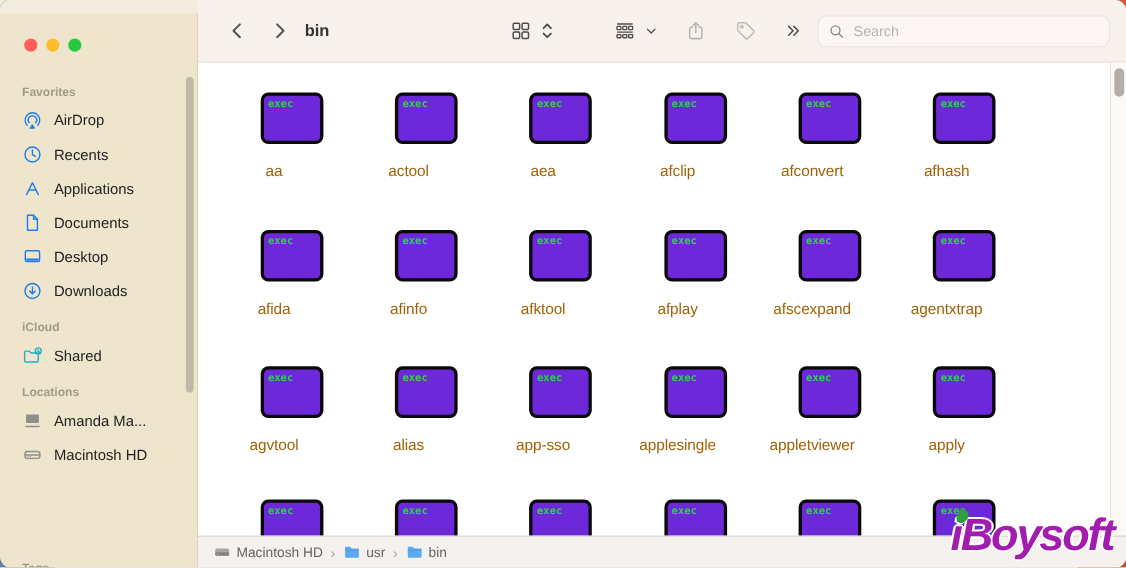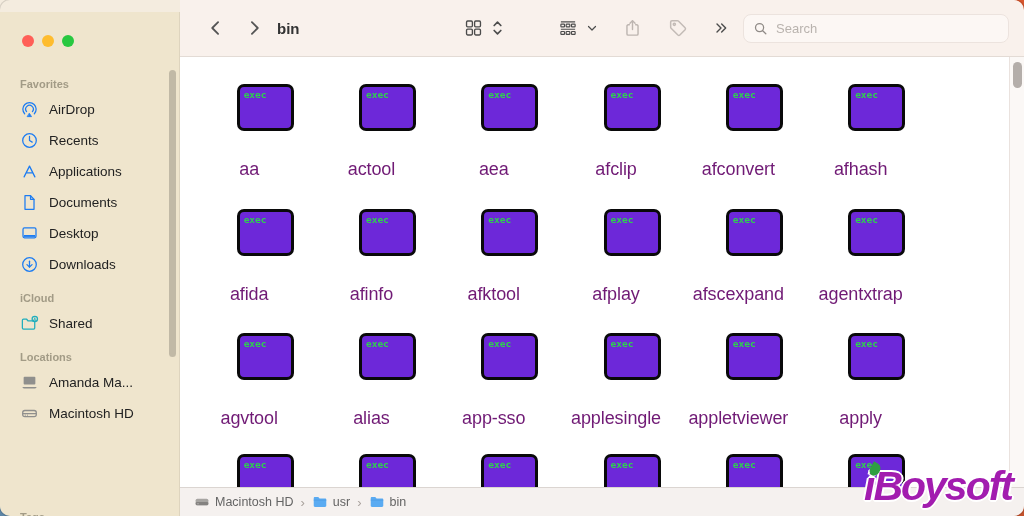--- a/index.html
+++ b/index.html
@@ -40,21 +40,21 @@
   
   .content{position:absolute;left:0;right:0;top:57px;bottom:29px;background:#fff;}
   .file-grid{position:absolute;left:8px;right:15px;top:0;bottom:0;overflow:hidden;}
   .frow{position:absolute;left:0;display:flex;}
   .row-0{top:27px}.row-1{top:152px}.row-2{top:276px}.row-partial{top:397px}
   .cell{width:122.3px;display:flex;flex-direction:column;align-items:center;}
   .exec-icon{width:57px;height:47px;box-sizing:border-box;background:#6d28d9;
     border:3px solid #09090a;border-radius:7px;margin-left:32px;}
   .exec-text{display:block;padding:2px 0 0 4px;font-family:"DejaVu Sans Mono",monospace;
     font-size:9.5px;font-weight:bold;}
-  .file-label{margin-top:28px;font-size:18px;color:#701a75;letter-spacing:-.1px;}
+  .file-label{margin-top:16px;font-size:14px;color:#a16207;letter-spacing:-.1px;}
   .vscroll{position:absolute;right:0;top:0;bottom:0;width:15px;background:#fbf8f6;
     border-left:1px solid #eae2de;box-sizing:border-box;}
   .vthumb{position:absolute;top:5px;left:3px;width:9px;height:26px;background:#b4aeaa;border-radius:5px;}
   
   .pathbar{position:absolute;left:0;right:0;bottom:0;height:29px;background:#f5f1ef;
     border-top:1px solid #dbd5d1;box-sizing:border-box;display:flex;align-items:center;
     padding-left:14px;gap:6px;font-size:12.5px;color:#646464;}
   .pb-item{display:inline-flex;align-items:center;gap:5px;}
   .pb-icon{width:16px;height:16px;display:inline-flex;}
   .pb-sep{color:#a9a29d;font-size:13px;padding:0 1px;}

